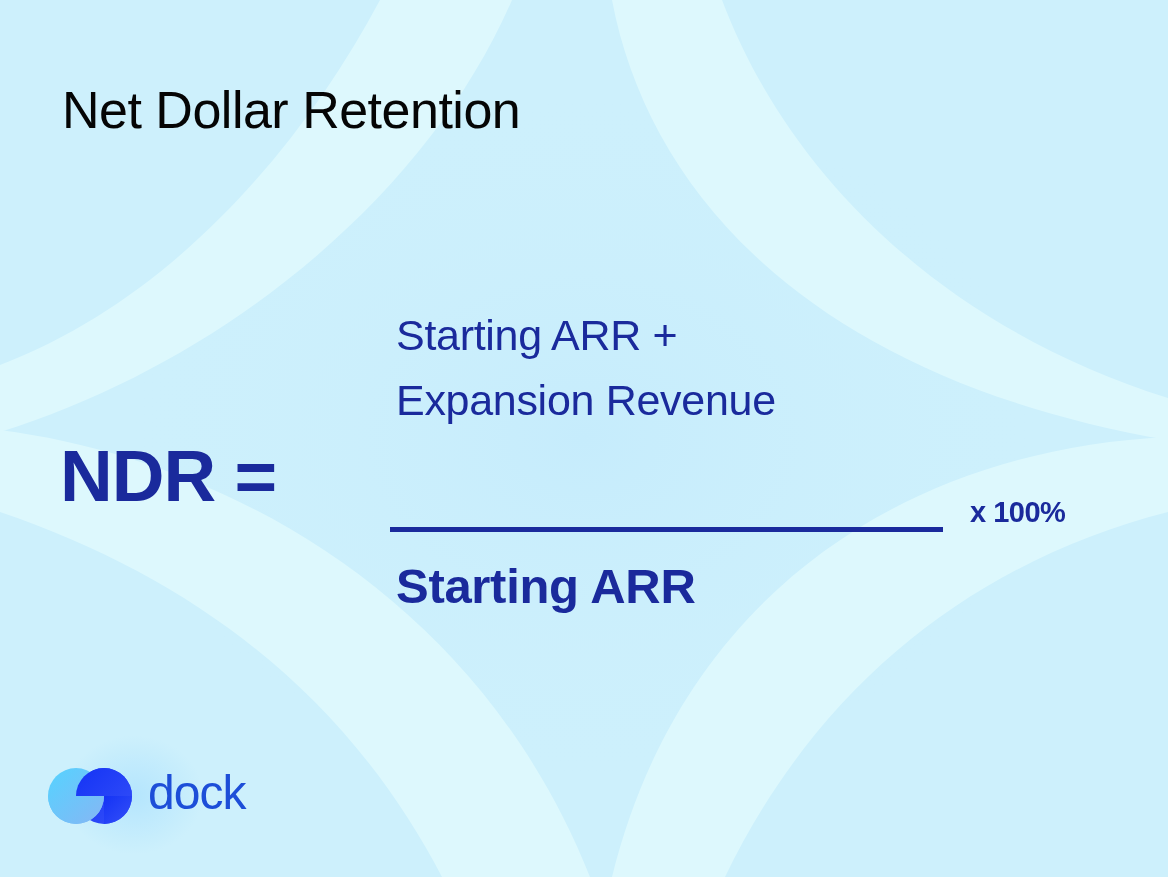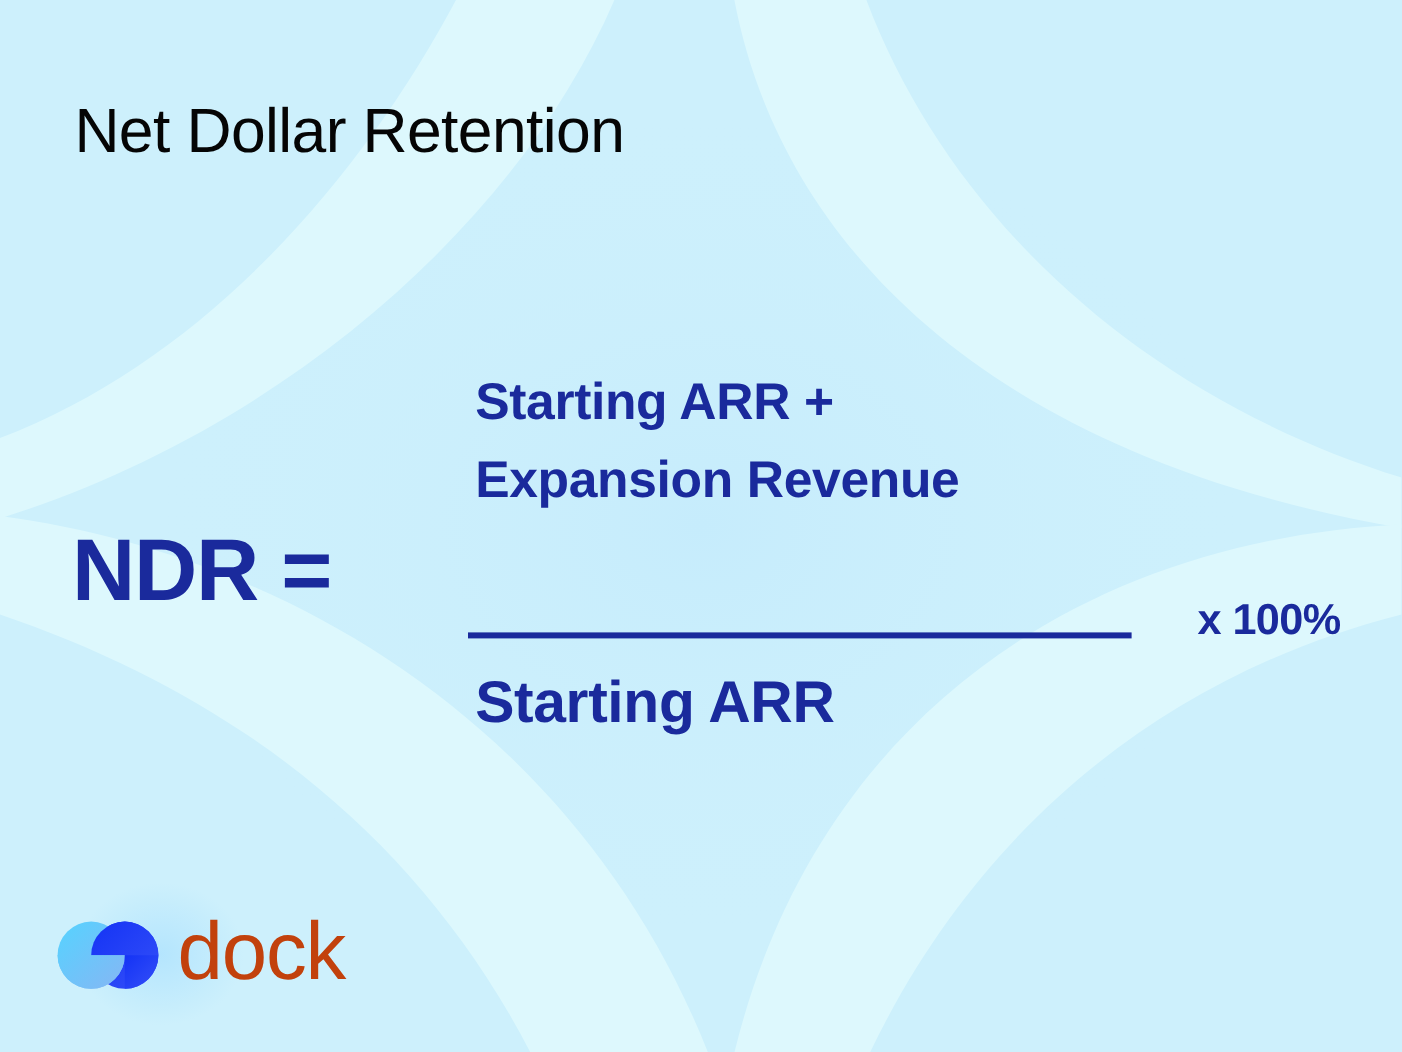--- a/index.html
+++ b/index.html
@@ -15,48 +15,48 @@
       font-size: 52px; font-weight: normal; color: #050505;
       letter-spacing: -0.5px; white-space: nowrap; line-height: 1;
     }
     .lhs {
       left: 60px; top: 439px;
       font-size: 73px; font-weight: bold; color: #1a2a9c;
       white-space: nowrap; line-height: 1; letter-spacing: -1px;
     }
     .numerator {
       left: 396px; top: 303px;
-      font-size: 43px; font-weight: bold; color: #1a2a9c;
+      font-size: 43px; font-weight: normal; color: #1a2a9c;
       line-height: 65px; white-space: nowrap; letter-spacing: -0.3px;
     }
     .numerator div { height: 65px; }
     .fraction-bar {
       left: 390px; top: 527px; width: 553px; height: 5px; background: #1a2a9c;
     }
     .multiplier {
       left: 970px; top: 498px;
-      font-size: 36px; font-weight: bold; color: #1a2a9c;
-      white-space: nowrap; line-height: 1; letter-spacing: -0.5px; margin-left: 28px;
+      font-size: 29px; font-weight: bold; color: #1a2a9c;
+      white-space: nowrap; line-height: 1; letter-spacing: -0.5px;
     }
     .denominator {
       left: 396px; top: 562px;
       font-size: 49px; font-weight: bold; color: #1a2a9c;
       white-space: nowrap; line-height: 1; letter-spacing: -0.3px;
     }
     .brand {
       left: 44px; top: 755px; display: flex; align-items: center;
     }
     .brand-glow {
       position: absolute; left: 20px; top: -20px; width: 140px; height: 120px;
       background: radial-gradient(ellipse at center, rgba(160,220,255,0.55) 0%, rgba(160,220,255,0) 70%);
     }
     .logo-icon { position: relative; width: 92px; height: 82px; }
     .brand-name {
       position: relative; margin-left: 12px; margin-top: -6px;
-      font-size: 68px; color: #c2410c; font-weight: normal;
+      font-size: 48px; color: #1d4ed8; font-weight: normal;
       letter-spacing: -1px; line-height: 1;
     }
   </style>
 </head>
 <body>
 
 <svg class="bg" viewBox="0 0 1168 877" xmlns="http://www.w3.org/2000/svg">
   <defs>
     <radialGradient id="centerGlow" cx="50%" cy="50%" r="40%">
       <stop offset="0%" stop-color="#c6ecfc"></stop>

